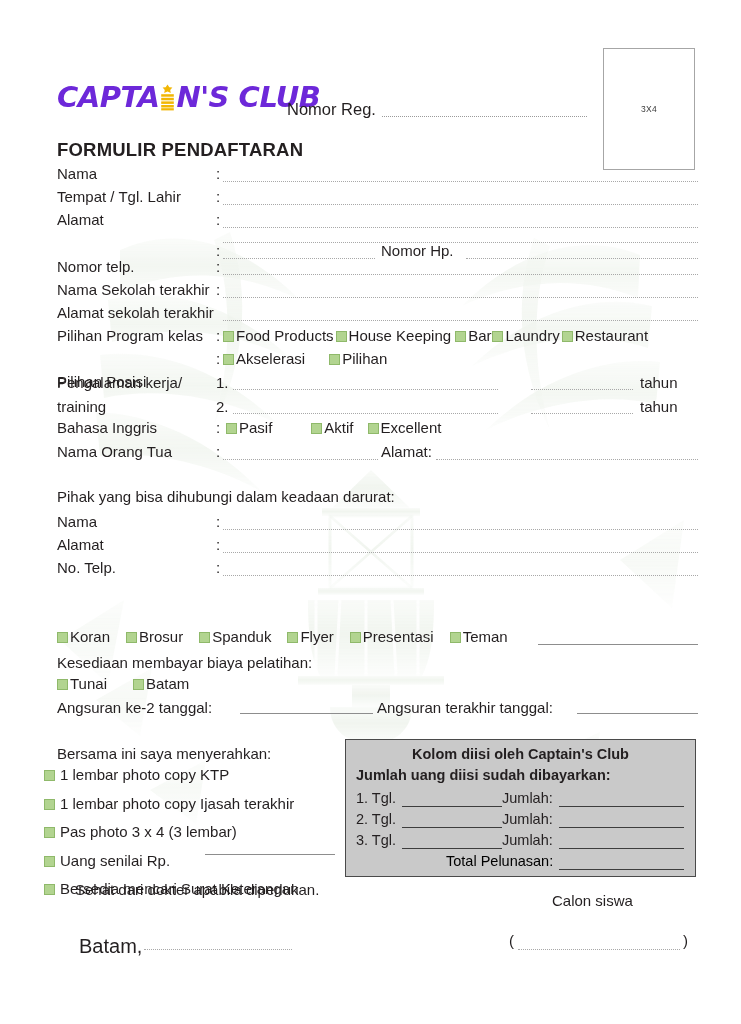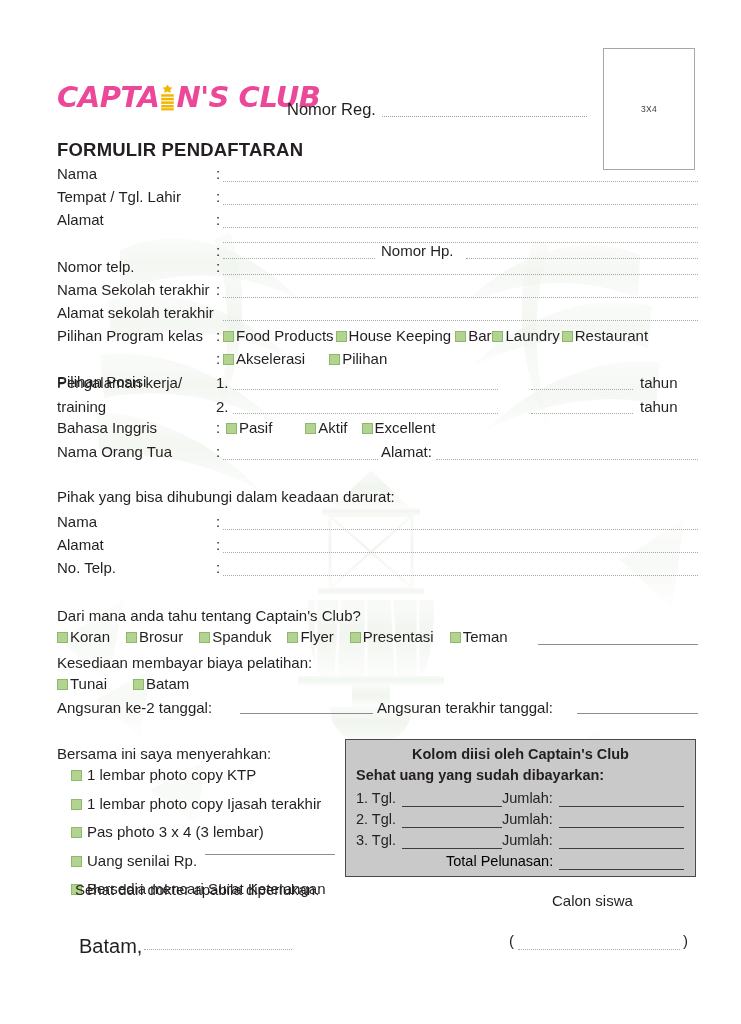--- a/index.html
+++ b/index.html
@@ -15,21 +15,21 @@
     pointer-events:none;z-index:0;opacity:.55;
   }
 
   #page{position:absolute;left:0;top:0;width:741px;height:1024px;z-index:2;}
 
   
   .logo-wrap{position:absolute;left:57px;top:80px;height:34px;display:flex;align-items:center;}
   .logo-text{
     font-family:"DejaVu Sans","Liberation Sans",sans-serif;
     font-weight:bold;font-style:italic;font-size:29px;letter-spacing:-0.5px;
-    color:#ec4899;line-height:1;white-space:nowrap;
+    color:#6d28d9;line-height:1;white-space:nowrap;
   }
   .logo-emblem{position:relative;display:inline-block;width:15px;height:27px;vertical-align:-4px;margin:0 1px;}
 
   .nomor-reg{
     position:absolute;left:287px;top:100px;font-size:16.5px;color:#231f20;white-space:nowrap;
   }
   .nomor-reg-line{
     position:absolute;left:382px;top:116px;width:205px;
     border-bottom:1px dotted #9a9a9a;height:0;
   }
@@ -211,21 +211,21 @@
   <div class="dline" style="left:531px;top:389px;width:102px;"></div>
   <div class="lbl" style="left:640px;top:374px;">tahun</div>
 
   <div class="lbl" style="left:216px;top:398px;">2.</div>
   <div class="dline" style="left:233px;top:413px;width:265px;"></div>
   <div class="dline" style="left:531px;top:413px;width:102px;"></div>
   <div class="lbl" style="left:640px;top:398px;">tahun</div>
 
   <div class="lbl" style="left:57px;top:419px;">Bahasa Inggris</div>
   <div class="colon" style="left:216px;top:419px;">:</div>
-  <div id="bahasa-opts" style="position:absolute;left:226px;top:419px;white-space:nowrap;"><span class="cbitem"><span class="cb"></span><span>Pasif</span></span><span class="cbitem" style="margin-left: 8px; padding-left: 25px;"><span class="cb"></span><span>Aktif</span></span><span class="cbitem" style="margin-left: 14px;"><span class="cb"></span><span>Excellent</span></span></div>
+  <div id="bahasa-opts" style="position:absolute;left:226px;top:419px;white-space:nowrap;"><span class="cbitem"><span class="cb"></span><span>Pasif</span></span><span class="cbitem" style="margin-left: 14px; padding-left: 25px;"><span class="cb"></span><span>Aktif</span></span><span class="cbitem" style="margin-left: 14px;"><span class="cb"></span><span>Excellent</span></span></div>
 
   <div class="lbl" style="left:57px;top:443px;">Nama Orang Tua</div>
   <div class="colon" style="left:216px;top:443px;">:</div>
   <div class="dline" style="left:223px;top:459px;width:155px;"></div>
   <div class="lbl" style="left:381px;top:443px;">Alamat:</div>
   <div class="dline" style="left:436px;top:459px;width:262px;"></div>
 
   <div class="lbl" style="left:57px;top:488px;">Pihak yang bisa dihubungi dalam keadaan darurat:</div>
 
   <div class="lbl" style="left:57px;top:513px;">Nama</div>
@@ -233,46 +233,45 @@
   <div class="dline" style="left:223px;top:529px;width:475px;"></div>
 
   <div class="lbl" style="left:57px;top:536px;">Alamat</div>
   <div class="colon" style="left:216px;top:536px;">:</div>
   <div class="dline" style="left:223px;top:552px;width:475px;"></div>
 
   <div class="lbl" style="left:57px;top:559px;">No. Telp.</div>
   <div class="colon" style="left:216px;top:559px;">:</div>
   <div class="dline" style="left:223px;top:575px;width:475px;"></div>
 
-  <div class="lbl" style="left:57px;top:607px;">Dari mana anda tahu tentang Captain's Club?</div>
   <div id="sumber-opts" style="position:absolute;left:57px;top:628px;white-space:nowrap;"><span class="cbitem"><span class="cb"></span><span>Koran</span></span><span class="cbitem" style="margin-left: 16px;"><span class="cb"></span><span>Brosur</span></span><span class="cbitem" style="margin-left: 16px;"><span class="cb"></span><span>Spanduk</span></span><span class="cbitem" style="margin-left: 16px;"><span class="cb"></span><span>Flyer</span></span><span class="cbitem" style="margin-left: 16px;"><span class="cb"></span><span>Presentasi</span></span><span class="cbitem" style="margin-left: 16px;"><span class="cb"></span><span>Teman</span></span></div>
   <div class="sline" style="left:538px;top:644px;width:160px;"></div>
 
   <div class="lbl" style="left:57px;top:654px;">Kesediaan membayar biaya pelatihan:</div>
   <div id="bayar-opts" style="position:absolute;left:57px;top:675px;white-space:nowrap;"><span class="cbitem"><span class="cb"></span><span>Tunai</span></span><span class="cbitem" style="margin-left: 26px;"><span class="cb"></span><span>Batam</span></span></div>
 
   <div class="lbl" style="left:57px;top:699px;">Angsuran ke-2 tanggal:</div>
   <div class="sline" style="left:240px;top:713px;width:133px;"></div>
   <div class="lbl" style="left:377px;top:699px;">Angsuran terakhir tanggal:</div>
   <div class="sline" style="left:577px;top:713px;width:121px;"></div>
 
   <div class="lbl" style="left:57px;top:745px;">Bersama ini saya menyerahkan:</div>
-  <div id="lampiran-list" style="position:absolute;left:71px;top:767px;">
+  <div id="lampiran-list" style="position:absolute;left:44px;top:767px;">
       <div style="position: relative; height: 28.5px; white-space: nowrap; font-size: 15px; line-height: 15px;"><span class="cb" style="margin-right: 5px;"></span><span>1 lembar photo copy KTP</span></div>
       <div style="position: relative; height: 28.5px; white-space: nowrap; font-size: 15px; line-height: 15px;"><span class="cb" style="margin-right: 5px;"></span><span>1 lembar photo copy Ijasah terakhir</span></div>
       <div style="position: relative; height: 28.5px; white-space: nowrap; font-size: 15px; line-height: 15px;"><span class="cb" style="margin-right: 5px;"></span><span>Pas photo 3 x 4 (3 lembar)</span></div>
       <div style="position: relative; height: 28.5px; white-space: nowrap; font-size: 15px; line-height: 15px;"><span class="cb" style="margin-right: 5px;"></span><span>Uang senilai Rp.</span></div>
       <div style="position: relative; height: 28.5px; white-space: nowrap; font-size: 15px; line-height: 15px;"><span class="cb" style="margin-right: 5px;"></span><span>Bersedia mencari Surat Keterangan</span></div>
     </div>
   <div class="sline" style="left:205px;top:854px;width:130px;"></div>
   <div class="lbl" style="left:75px;top:881px;">Sehat dari dokter apabila diperlukan.</div>
 
   <div class="gray-box">
     <div class="gb-title">Kolom diisi oleh Captain's Club</div>
-    <div class="gb-sub">Sehat uang yang sudah dibayarkan:</div>
+    <div class="gb-sub">Jumlah uang diisi sudah dibayarkan:</div>
 
     <div class="gb-row" style="top:50px;">1. Tgl.</div>
     <div class="gb-line" style="left:56px;top:66px;width:100px;"></div>
     <div class="gb-row" style="left:156px;top:50px;">Jumlah:</div>
     <div class="gb-line" style="left:213px;top:66px;width:125px;"></div>
 
     <div class="gb-row" style="top:71px;">2. Tgl.</div>
     <div class="gb-line" style="left:56px;top:87px;width:100px;"></div>
     <div class="gb-row" style="left:156px;top:71px;">Jumlah:</div>
     <div class="gb-line" style="left:213px;top:87px;width:125px;"></div>

